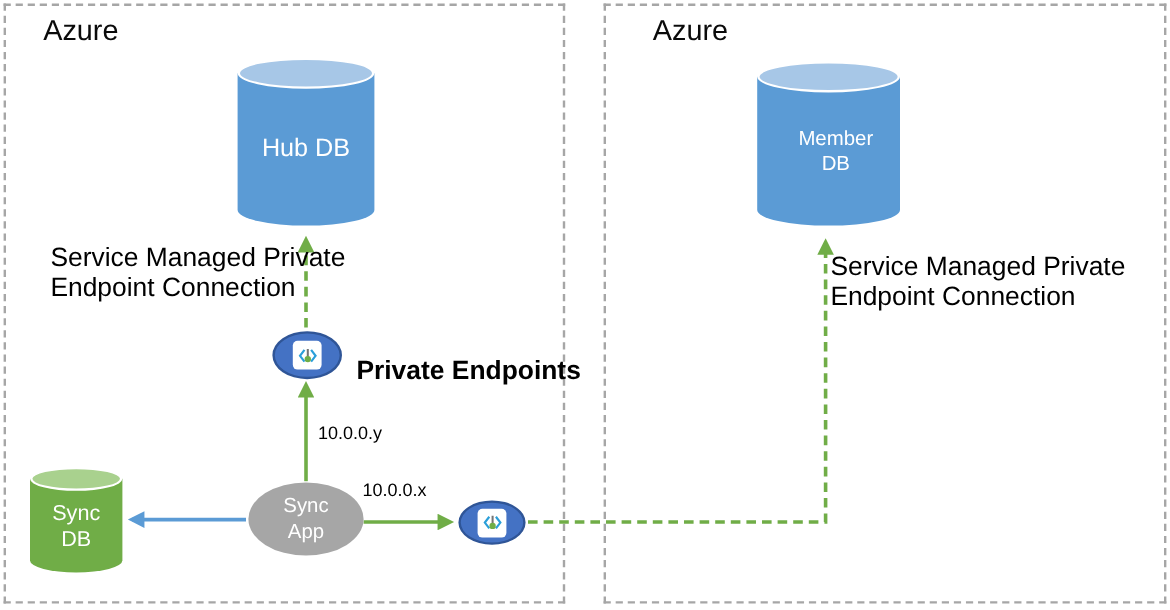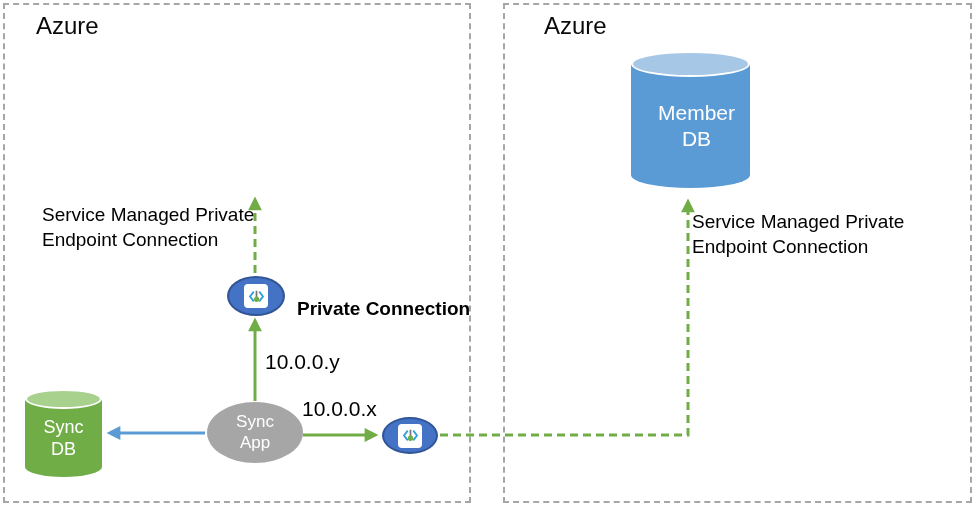--- a/index.html
+++ b/index.html
@@ -43,23 +43,23 @@
   .ep {
     position:absolute; background:#4472c4; border:2px solid #2f5597; border-radius:50%;
     box-sizing:border-box; display:flex; align-items:center; justify-content:center; z-index:4;
   }
   .ep-chip {
     width:24px; height:24px; background:#ffffff; border-radius:4px;
     display:flex; align-items:center; justify-content:center;
   }
 
   
-  .note { position:absolute; font-size:19px; line-height:25px; z-index:5; white-space:nowrap; }
+  .note { position:absolute; font-size:22px; line-height:25px; z-index:5; white-space:nowrap; }
   .note.bold { font-weight:700; }
-  .note.small { font-size:21px; line-height:18px; }
+  .note.small { font-size:15px; line-height:18px; }
 </style>
 </head>
 <body>
 
 <div class="stage">
 
   <div class="region" style="left:3px; top:3px; width:468px; height:500px;">
     <div class="region-label" style="left:31px; top:7px;">Azure</div>
   </div>
   <div class="region" style="left:503px; top:3px; width:469px; height:500px;">
@@ -80,25 +80,32 @@
 
     <path d="M255 401 V 321" stroke="#70ad47" stroke-width="3" fill="none" marker-end="url(#arrow-green)"></path>
 
     <path d="M255 273 V 200" stroke="#70ad47" stroke-width="3" fill="none" stroke-dasharray="8 5" marker-end="url(#arrow-green)"></path>
 
     <path d="M303 435 H 375" stroke="#70ad47" stroke-width="3" fill="none" marker-end="url(#arrow-green)"></path>
 
     <path d="M440 435 H 688 V 202" stroke="#70ad47" stroke-width="3" fill="none" stroke-dasharray="8 5" marker-end="url(#arrow-green)"></path>
   </svg>
 
+  <div class="cyl" style="left:198px; top:48px; width:114px; height:140px; --et:26px; --rb:13px; --fill:#5b9bd5; --topfill:#a7c7e7;">
+    <div class="cyl-body"></div>
+    <div class="cyl-top"></div>
+    <div class="cyl-label" style="font-size:21px;">
+      <span>Hub DB</span>
+    </div>
+  </div>
 
   <div class="cyl" style="left:631px; top:51px; width:119px; height:137px; --et:26px; --rb:13px; --fill:#5b9bd5; --topfill:#a7c7e7;">
     <div class="cyl-body"></div>
     <div class="cyl-top"></div>
-    <div class="cyl-label" style="font-size:21px;margin-left:12px;">
+    <div class="cyl-label" style="font-size:17px;margin-left:12px;">
       <span>Member</span>
       <span>DB</span>
     </div>
   </div>
 
   <div class="cyl" style="left:25px; top:389px; width:77px; height:88px; --et:20px; --rb:10px; --fill:#70ad47; --topfill:#a9d18e;">
     <div class="cyl-body"></div>
     <div class="cyl-top"></div>
     <div class="cyl-label" style="font-size:18px;">
       <span>Sync</span>
@@ -137,20 +144,20 @@
     <div>Service Managed Private</div>
     <div>Endpoint Connection</div>
   </div>
 
   <div class="note" style="left:692px; top:209px;">
     <div>Service Managed Private</div>
     <div>Endpoint Connection</div>
   </div>
 
   <div class="note bold" style="left:297px; top:296px;">
-    <div>Private Connection</div>
+    <div>Private Endpoints</div>
   </div>
 
   <div class="note small" style="left:265px; top:353px;">10.0.0.y</div>
 
   <div class="note small" style="left:302px; top:400px;">10.0.0.x</div>
 
 </div>
 
 </body></html>

